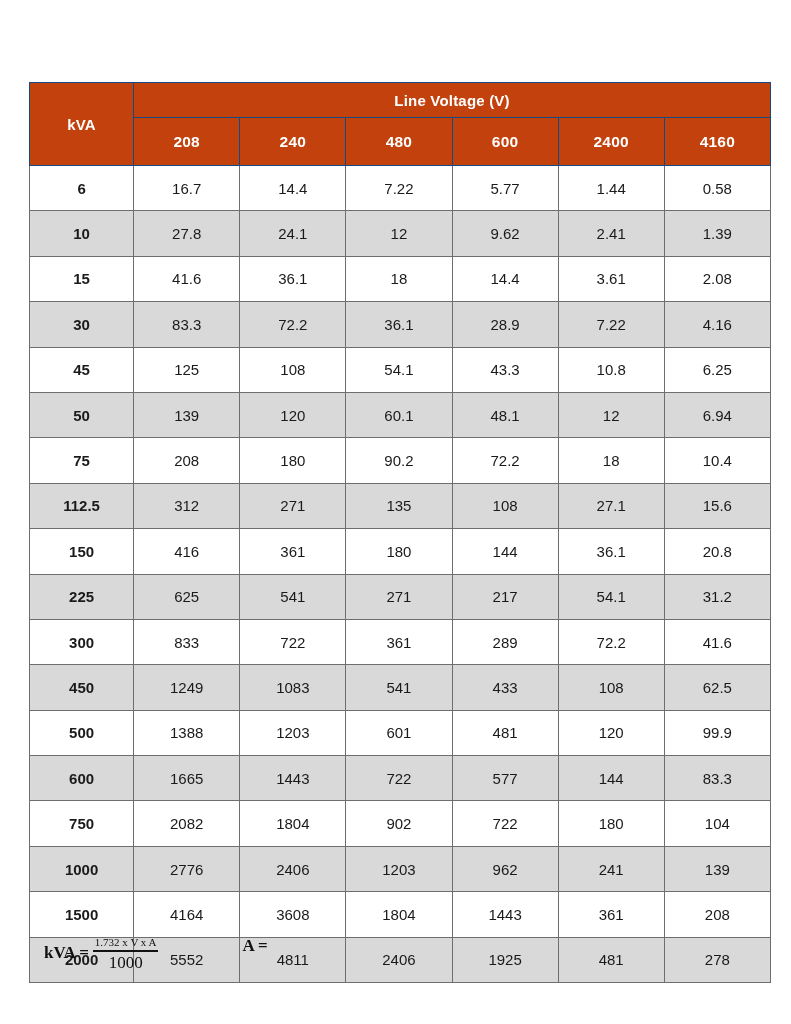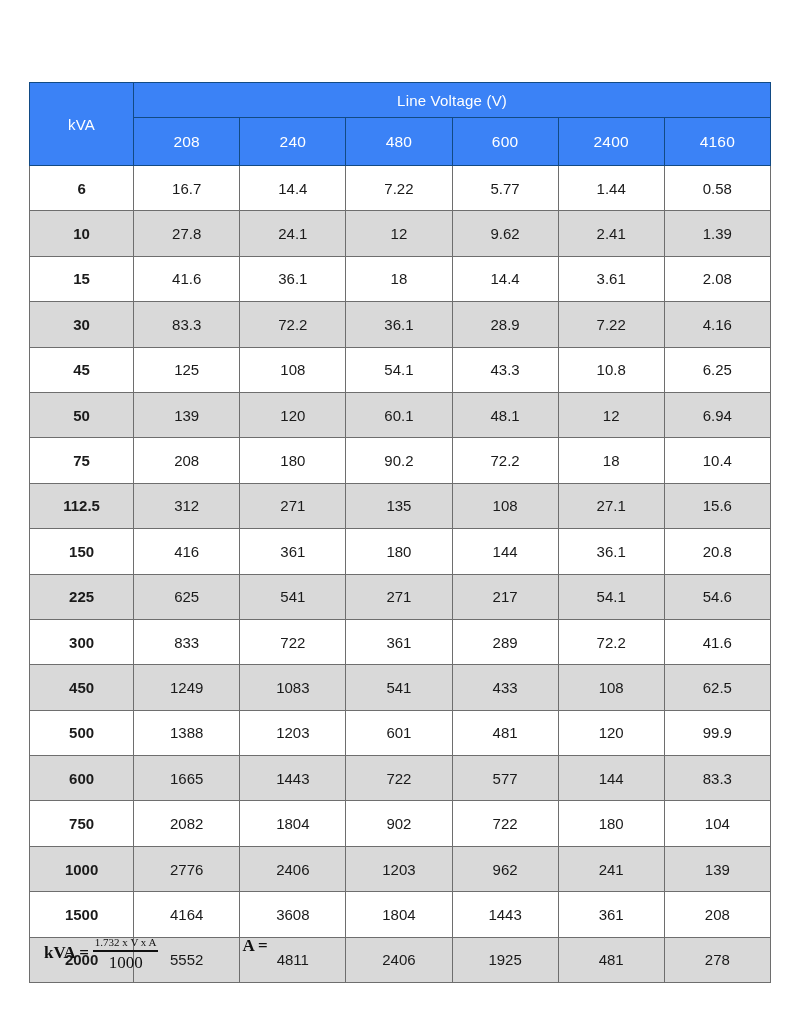--- a/index.html
+++ b/index.html
@@ -34,23 +34,23 @@
     width: 742px;
     border: 1px solid #6e6e6e;
   }
   table.kva-table col.c-kva { width: 104px; }
   table.kva-table col.c-v   { width: 106px; }
 
   
   th.hdr-group,
   th.hdr-kva,
   th.hdr-v {
-    background: #3b82f6;
+    background: #c2410c;
     color: #ffffff;
-    font-weight: normal;
+    font-weight: bold;
     text-align: center;
     vertical-align: middle;
     border: 1px solid #124a84;
     font-size: 15px;
     letter-spacing: 0.2px;
   }
   th.hdr-group {
     height: 32px;
     font-size: 15px;
   }
@@ -233,21 +233,21 @@
             <td>36.1</td>
             <td>20.8</td>
           </tr>
           <tr class="shaded">
             <td class="kva-col">225</td>
             <td>625</td>
             <td>541</td>
             <td>271</td>
             <td>217</td>
             <td>54.1</td>
-            <td>54.6</td>
+            <td>31.2</td>
           </tr>
           <tr>
             <td class="kva-col">300</td>
             <td>833</td>
             <td>722</td>
             <td>361</td>
             <td>289</td>
             <td>72.2</td>
             <td>41.6</td>
           </tr>

